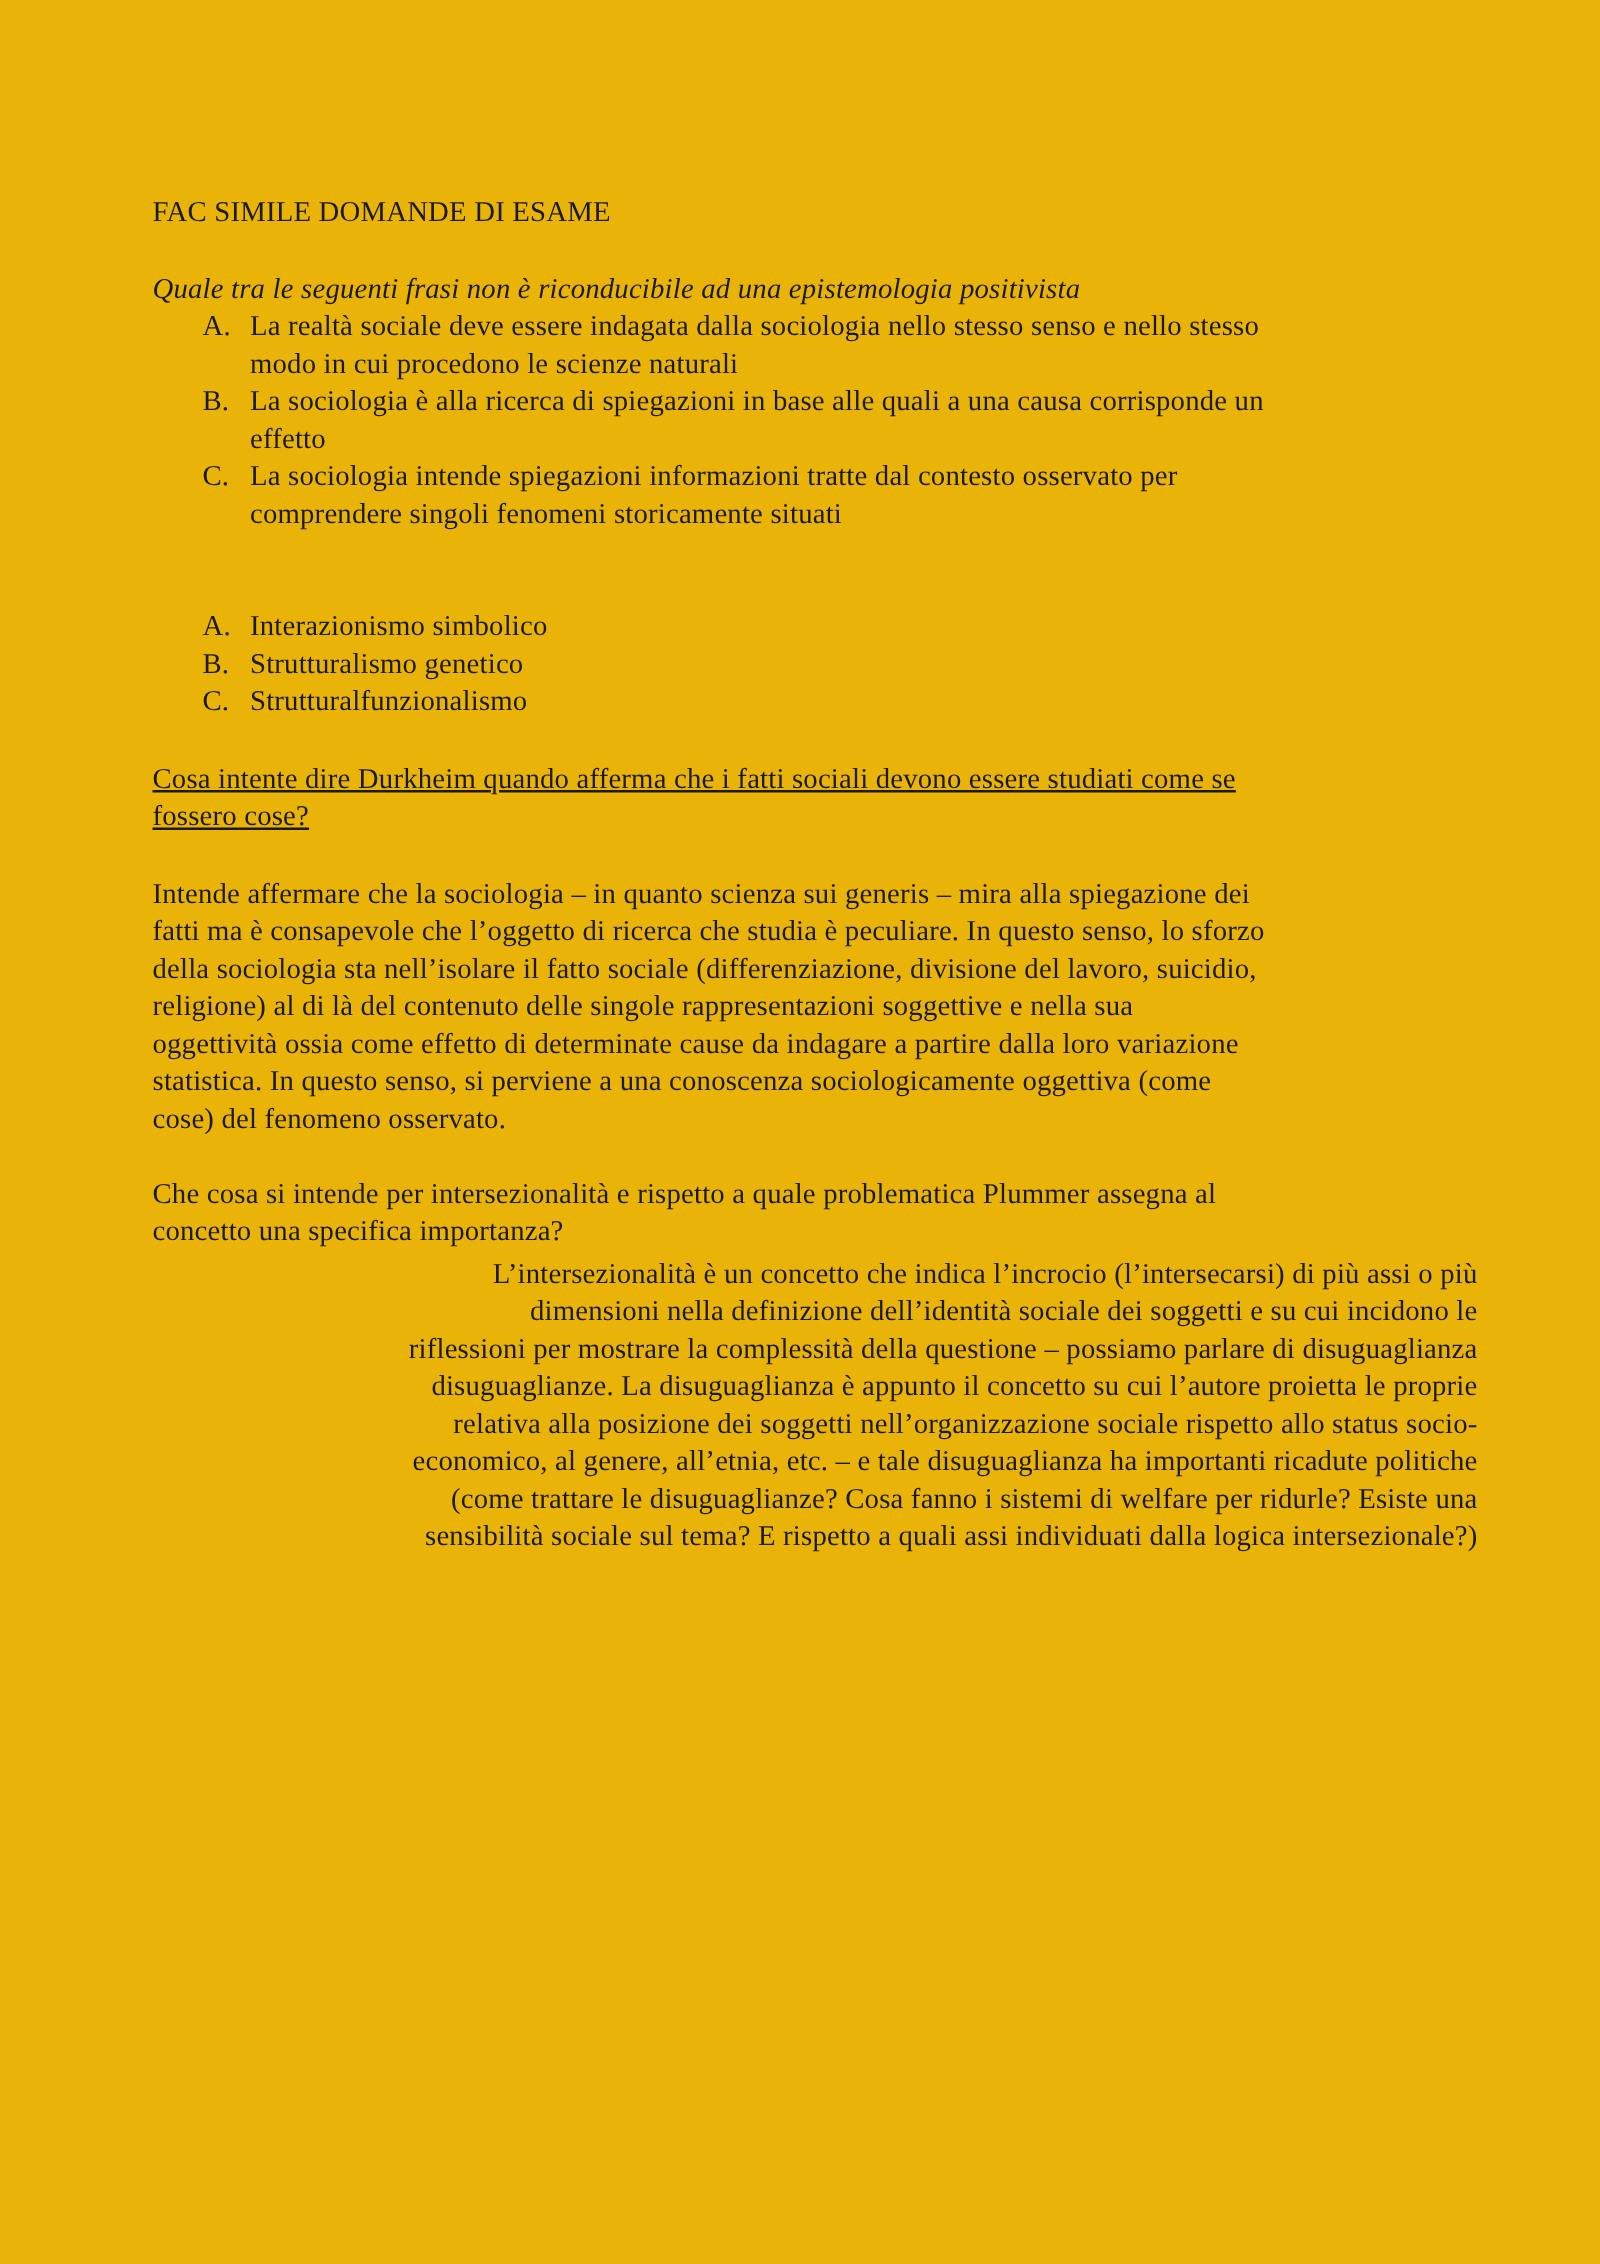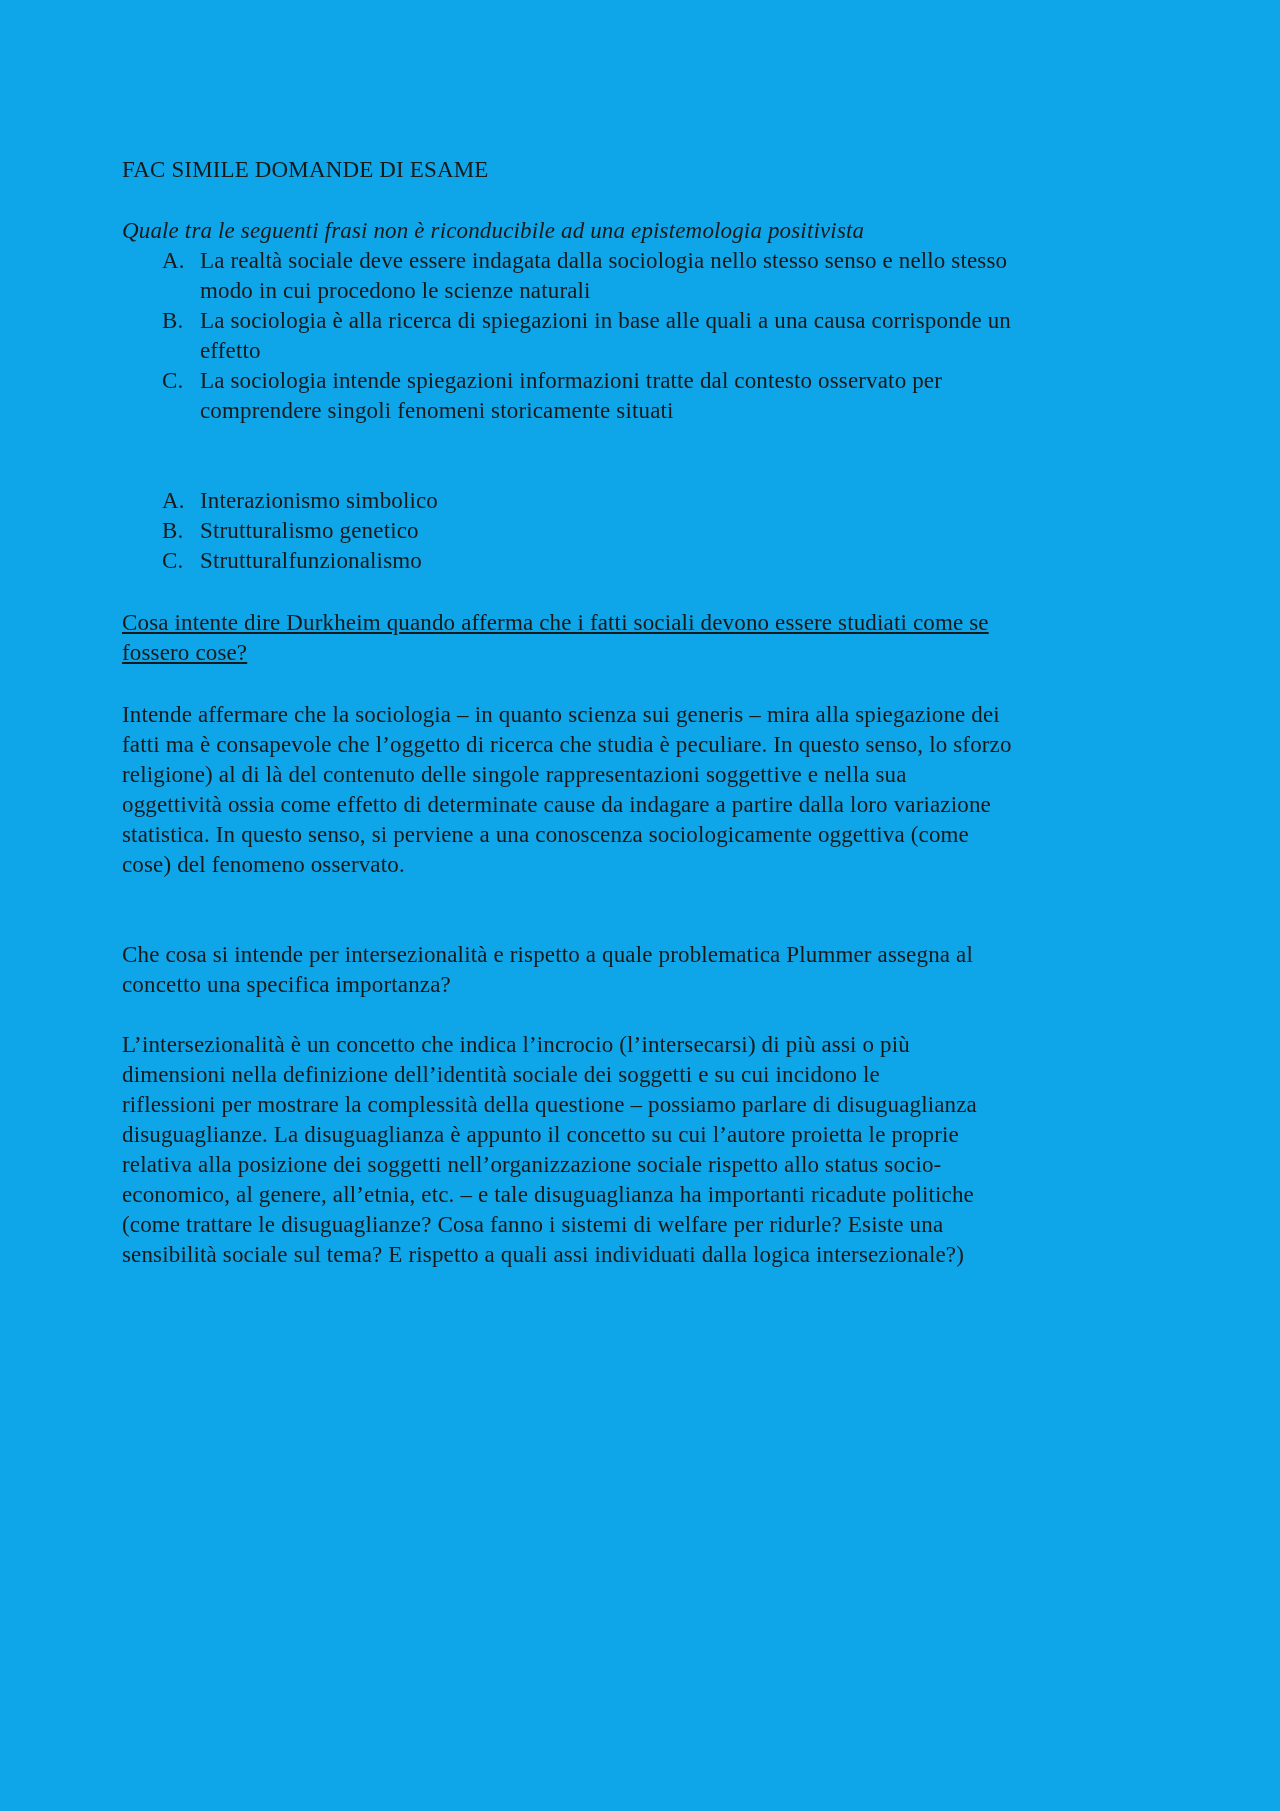--- a/index.html
+++ b/index.html
@@ -13,21 +13,21 @@
     position: relative;
     overflow: hidden;
     font-family: "Liberation Serif", "DejaVu Serif", serif;
     color: #1a1a1a;
   }
   .page {
     position: absolute;
     left: 0; top: 0;
     width: 1280px;
     height: 1811px;
-    background: #0ea5e9;
+    background: #eab308;
   }
   .block {
     position: absolute;
     left: 122px;
     width: 1060px;
     font-size: 23px;
     line-height: 30px;
     letter-spacing: 0.15px;
     white-space: nowrap;
   }
@@ -100,31 +100,32 @@
     </div>
   </div>
 
   <div class="block" style="top:608px;text-decoration:underline;">
     <span class="line">Cosa intente dire Durkheim quando afferma che i fatti sociali devono essere studiati come se</span>
     <span class="line">fossero cose?</span>
   </div>
   <div class="block" style="top:700px;">
     <span class="line">Intende affermare che la sociologia – in quanto scienza sui generis – mira alla spiegazione dei</span>
     <span class="line">fatti ma è consapevole che l’oggetto di ricerca che studia è peculiare. In questo senso, lo sforzo</span>
+    <span class="line">della sociologia sta nell’isolare il fatto sociale (differenziazione, divisione del lavoro, suicidio,</span>
     <span class="line">religione) al di là del contenuto delle singole rappresentazioni soggettive e nella sua</span>
     <span class="line">oggettività ossia come effetto di determinate cause da indagare a partire dalla loro variazione</span>
     <span class="line">statistica. In questo senso, si perviene a una conoscenza sociologicamente oggettiva (come</span>
     <span class="line">cose) del fenomeno osservato.</span>
   </div>
 
   <div class="block" style="top:940px;">
     <span class="line">Che cosa si intende per intersezionalità e rispetto a quale problematica Plummer assegna al</span>
     <span class="line">concetto una specifica importanza?</span>
   </div>
-  <div class="block" style="top:1030px;">
+  <div class="block" style="top:1004px;text-align:right;">
     <span class="line">L’intersezionalità è un concetto che indica l’incrocio (l’intersecarsi) di più assi o più</span>
     <span class="line">dimensioni nella definizione dell’identità sociale dei soggetti e su cui incidono le</span>
     <span class="line">riflessioni per mostrare la complessità della questione – possiamo parlare di disuguaglianza</span>
     <span class="line">disuguaglianze. La disuguaglianza è appunto il concetto su cui l’autore proietta le proprie</span>
     <span class="line">relativa alla posizione dei soggetti nell’organizzazione sociale rispetto allo status socio-</span>
     <span class="line">economico, al genere, all’etnia, etc. – e tale disuguaglianza ha importanti ricadute politiche</span>
     <span class="line">(come trattare le disuguaglianze? Cosa fanno i sistemi di welfare per ridurle? Esiste una</span>
     <span class="line">sensibilità sociale sul tema? E rispetto a quali assi individuati dalla logica intersezionale?)</span>
   </div>
 

